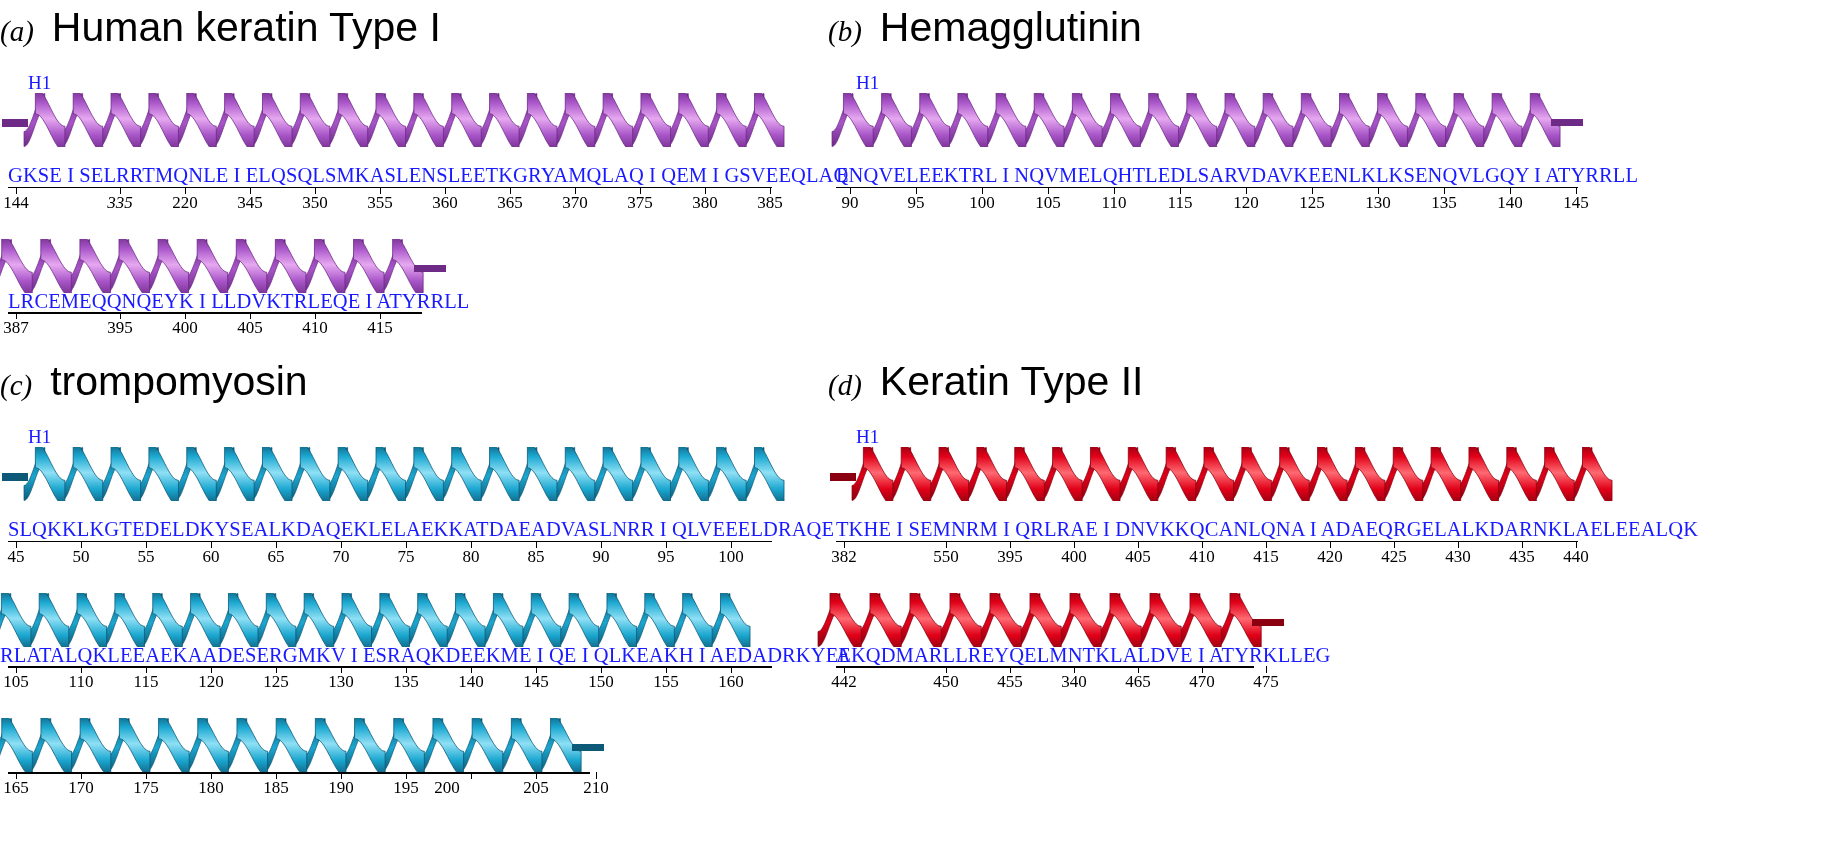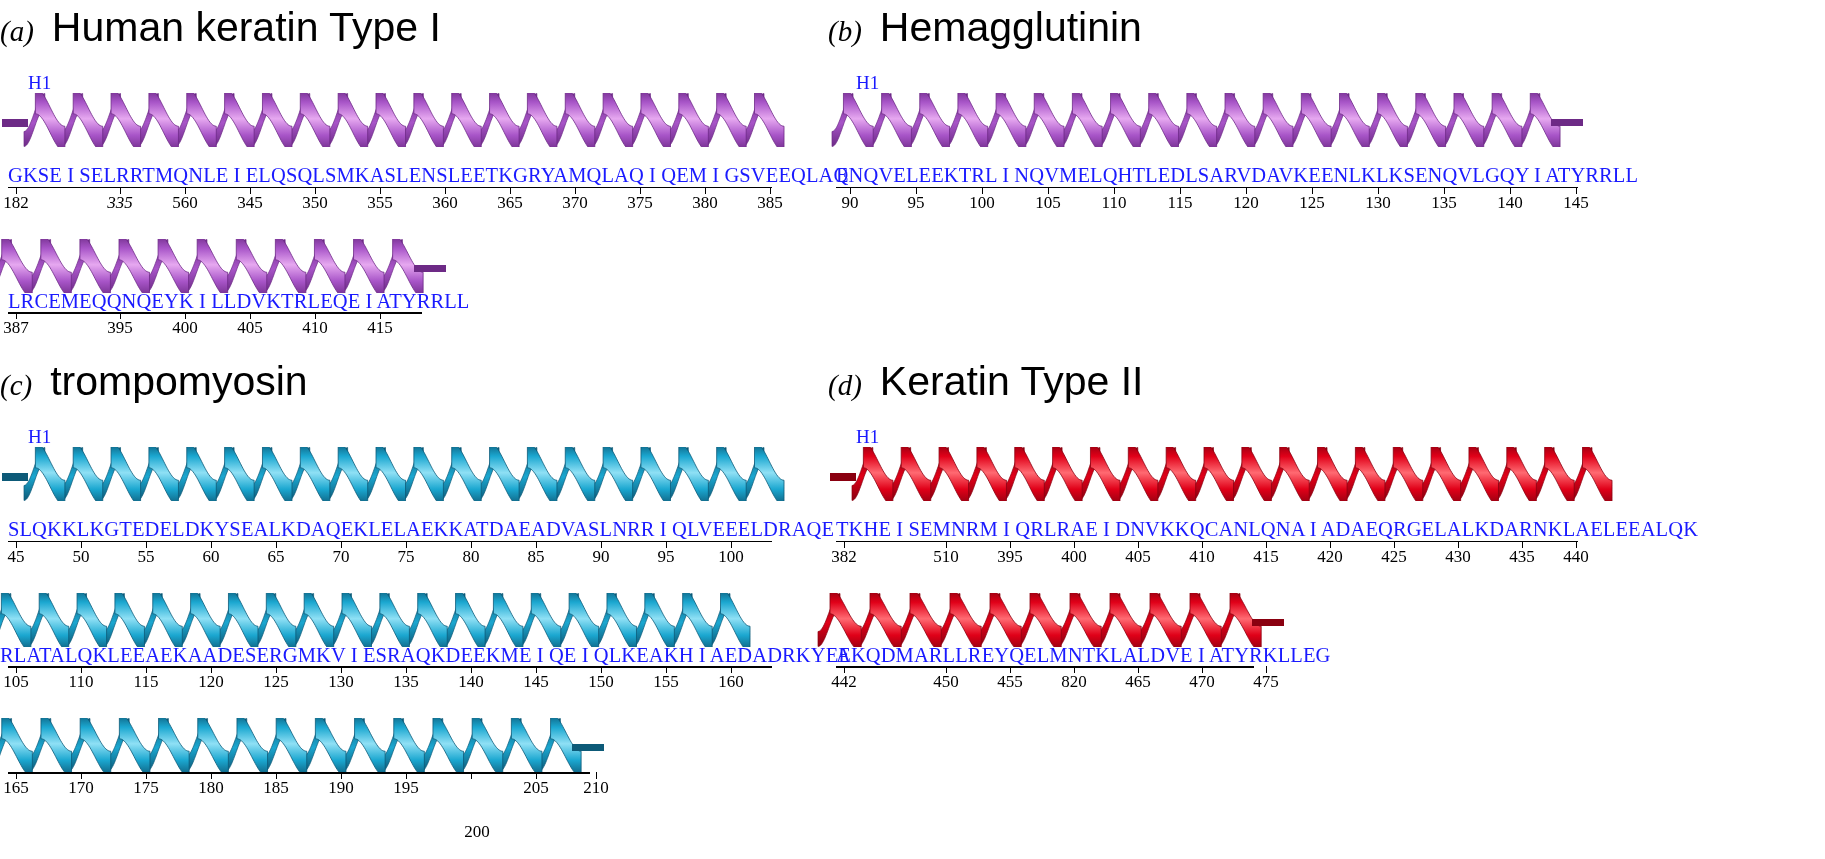--- a/index.html
+++ b/index.html
@@ -111,25 +111,25 @@
             <path d="M 638.96 -4.75 L 640.19 -4.59 L 641.42 -4.10 L 642.65 -3.30 L 643.88 -2.20 L 645.11 -0.82 L 646.34 0.81 L 647.57 2.68 L 648.80 4.75 L 650.03 6.98 L 651.26 9.33 L 652.49 11.77 L 653.72 14.25 L 654.95 16.73 L 656.18 19.17 L 657.41 21.52 L 658.64 23.75 L 659.87 25.82 L 661.10 27.69 L 662.33 29.32 L 663.56 30.70 L 664.79 31.80 L 666.02 32.60 L 667.25 33.09 L 668.48 33.25 L 668.48 58.75 L 667.25 58.59 L 666.02 58.10 L 664.79 57.30 L 663.56 56.20 L 662.33 54.82 L 661.10 53.19 L 659.87 51.32 L 658.64 49.25 L 657.41 47.02 L 656.18 44.67 L 654.95 42.23 L 653.72 39.75 L 652.49 37.27 L 651.26 34.83 L 650.03 32.48 L 648.80 30.25 L 647.57 28.18 L 646.34 26.31 L 645.11 24.68 L 643.88 23.30 L 642.65 22.20 L 641.42 21.40 L 640.19 20.91 L 638.96 20.75 Z" fill="url(#gf0)" stroke="#6d2a86" stroke-width="0.8"></path>
             <path d="M 676.81 -4.75 L 678.04 -4.59 L 679.27 -4.10 L 680.50 -3.30 L 681.73 -2.20 L 682.96 -0.82 L 684.19 0.81 L 685.42 2.68 L 686.65 4.75 L 687.88 6.98 L 689.11 9.33 L 690.34 11.77 L 691.57 14.25 L 692.80 16.73 L 694.03 19.17 L 695.26 21.52 L 696.49 23.75 L 697.72 25.82 L 698.95 27.69 L 700.18 29.32 L 701.41 30.70 L 702.64 31.80 L 703.87 32.60 L 705.10 33.09 L 706.33 33.25 L 706.33 58.75 L 705.10 58.59 L 703.87 58.10 L 702.64 57.30 L 701.41 56.20 L 700.18 54.82 L 698.95 53.19 L 697.72 51.32 L 696.49 49.25 L 695.26 47.02 L 694.03 44.67 L 692.80 42.23 L 691.57 39.75 L 690.34 37.27 L 689.11 34.83 L 687.88 32.48 L 686.65 30.25 L 685.42 28.18 L 684.19 26.31 L 682.96 24.68 L 681.73 23.30 L 680.50 22.20 L 679.27 21.40 L 678.04 20.91 L 676.81 20.75 Z" fill="url(#gf0)" stroke="#6d2a86" stroke-width="0.8"></path>
             <path d="M 714.66 -4.75 L 715.89 -4.59 L 717.12 -4.10 L 718.35 -3.30 L 719.58 -2.20 L 720.81 -0.82 L 722.04 0.81 L 723.27 2.68 L 724.50 4.75 L 725.73 6.98 L 726.96 9.33 L 728.19 11.77 L 729.42 14.25 L 730.65 16.73 L 731.88 19.17 L 733.11 21.52 L 734.34 23.75 L 735.57 25.82 L 736.80 27.69 L 738.03 29.32 L 739.26 30.70 L 740.49 31.80 L 741.72 32.60 L 742.95 33.09 L 744.18 33.25 L 744.18 58.75 L 742.95 58.59 L 741.72 58.10 L 740.49 57.30 L 739.26 56.20 L 738.03 54.82 L 736.80 53.19 L 735.57 51.32 L 734.34 49.25 L 733.11 47.02 L 731.88 44.67 L 730.65 42.23 L 729.42 39.75 L 728.19 37.27 L 726.96 34.83 L 725.73 32.48 L 724.50 30.25 L 723.27 28.18 L 722.04 26.31 L 720.81 24.68 L 719.58 23.30 L 718.35 22.20 L 717.12 21.40 L 715.89 20.91 L 714.66 20.75 Z" fill="url(#gf0)" stroke="#6d2a86" stroke-width="0.8"></path>
             <path d="M 752.50 -4.75 L 753.74 -4.59 L 754.97 -4.10 L 756.20 -3.30 L 757.43 -2.20 L 758.66 -0.82 L 759.89 0.81 L 761.12 2.68 L 762.35 4.75 L 763.58 6.98 L 764.81 9.33 L 766.04 11.77 L 767.27 14.25 L 768.50 16.73 L 769.73 19.17 L 770.96 21.52 L 772.19 23.75 L 773.42 25.82 L 774.65 27.69 L 775.88 29.32 L 777.11 30.70 L 778.34 31.80 L 779.57 32.60 L 780.80 33.09 L 782.03 33.25 L 782.03 58.75 L 780.80 58.59 L 779.57 58.10 L 778.34 57.30 L 777.11 56.20 L 775.88 54.82 L 774.65 53.19 L 773.42 51.32 L 772.19 49.25 L 770.96 47.02 L 769.73 44.67 L 768.50 42.23 L 767.27 39.75 L 766.04 37.27 L 764.81 34.83 L 763.58 32.48 L 762.35 30.25 L 761.12 28.18 L 759.89 26.31 L 758.66 24.68 L 757.43 23.30 L 756.20 22.20 L 754.97 21.40 L 753.74 20.91 L 752.50 20.75 Z" fill="url(#gf0)" stroke="#6d2a86" stroke-width="0.8"></path>
           </svg>
         </div>
         <div class="seq" style="margin-left: 8px;">GKSE I SELRRTMQNLE I ELQSQLSMKASLENSLEETKGRYAMQLAQ I QEM I GSVEEQLAQ</div>
         <div class="ruler" style="margin-left: 8px;">
           <div class="axis" style="width: 764px;"></div>
           <div class="tick" style="left: 8px;"></div>
-          <div class="ticklabel" style="left: 8px;">182</div>
+          <div class="ticklabel" style="left: 8px;">144</div>
           <div class="tick" style="left: 112px;"></div>
           <div class="ticklabel" style="left: 112px; font-style: italic;">335</div>
           <div class="tick" style="left: 177px;"></div>
-          <div class="ticklabel" style="left: 177px;">560</div>
+          <div class="ticklabel" style="left: 177px;">220</div>
           <div class="tick" style="left: 242px;"></div>
           <div class="ticklabel" style="left: 242px;">345</div>
           <div class="tick" style="left: 307px;"></div>
           <div class="ticklabel" style="left: 307px;">350</div>
           <div class="tick" style="left: 372px;"></div>
           <div class="ticklabel" style="left: 372px;">355</div>
           <div class="tick" style="left: 437px;"></div>
           <div class="ticklabel" style="left: 437px;">360</div>
           <div class="tick" style="left: 502px;"></div>
           <div class="ticklabel" style="left: 502px;">365</div>
@@ -540,21 +540,21 @@
           <div class="ticklabel" style="left: 138px;">175</div>
           <div class="tick" style="left: 203px;"></div>
           <div class="ticklabel" style="left: 203px;">180</div>
           <div class="tick" style="left: 268px;"></div>
           <div class="ticklabel" style="left: 268px;">185</div>
           <div class="tick" style="left: 333px;"></div>
           <div class="ticklabel" style="left: 333px;">190</div>
           <div class="tick" style="left: 398px;"></div>
           <div class="ticklabel" style="left: 398px;">195</div>
           <div class="tick" style="left: 463px;"></div>
-          <div class="ticklabel" style="left: 469px; margin-top: 44px;">200</div>
+          <div class="ticklabel" style="left: 439px;">200</div>
           <div class="tick" style="left: 528px;"></div>
           <div class="ticklabel" style="left: 528px;">205</div>
           <div class="tick" style="left: 588px;"></div>
           <div class="ticklabel" style="left: 588px;">210</div>
         </div>
       </div>
     </div>
     <div class="panel" style="left: 828px; top: 358px;">
       <div class="panel-title">
         <span class="panel-letter">(d)</span>
@@ -620,21 +620,21 @@
             <path d="M 714.66 -4.75 L 715.89 -4.59 L 717.12 -4.10 L 718.35 -3.30 L 719.58 -2.20 L 720.81 -0.82 L 722.04 0.81 L 723.27 2.68 L 724.50 4.75 L 725.73 6.98 L 726.96 9.33 L 728.19 11.77 L 729.42 14.25 L 730.65 16.73 L 731.88 19.17 L 733.11 21.52 L 734.34 23.75 L 735.57 25.82 L 736.80 27.69 L 738.03 29.32 L 739.26 30.70 L 740.49 31.80 L 741.72 32.60 L 742.95 33.09 L 744.18 33.25 L 744.18 58.75 L 742.95 58.59 L 741.72 58.10 L 740.49 57.30 L 739.26 56.20 L 738.03 54.82 L 736.80 53.19 L 735.57 51.32 L 734.34 49.25 L 733.11 47.02 L 731.88 44.67 L 730.65 42.23 L 729.42 39.75 L 728.19 37.27 L 726.96 34.83 L 725.73 32.48 L 724.50 30.25 L 723.27 28.18 L 722.04 26.31 L 720.81 24.68 L 719.58 23.30 L 718.35 22.20 L 717.12 21.40 L 715.89 20.91 L 714.66 20.75 Z" fill="url(#gf6)" stroke="#8a0010" stroke-width="0.8"></path>
             <path d="M 752.50 -4.75 L 753.74 -4.59 L 754.97 -4.10 L 756.20 -3.30 L 757.43 -2.20 L 758.66 -0.82 L 759.89 0.81 L 761.12 2.68 L 762.35 4.75 L 763.58 6.98 L 764.81 9.33 L 766.04 11.77 L 767.27 14.25 L 768.50 16.73 L 769.73 19.17 L 770.96 21.52 L 772.19 23.75 L 773.42 25.82 L 774.65 27.69 L 775.88 29.32 L 777.11 30.70 L 778.34 31.80 L 779.57 32.60 L 780.80 33.09 L 782.03 33.25 L 782.03 58.75 L 780.80 58.59 L 779.57 58.10 L 778.34 57.30 L 777.11 56.20 L 775.88 54.82 L 774.65 53.19 L 773.42 51.32 L 772.19 49.25 L 770.96 47.02 L 769.73 44.67 L 768.50 42.23 L 767.27 39.75 L 766.04 37.27 L 764.81 34.83 L 763.58 32.48 L 762.35 30.25 L 761.12 28.18 L 759.89 26.31 L 758.66 24.68 L 757.43 23.30 L 756.20 22.20 L 754.97 21.40 L 753.74 20.91 L 752.50 20.75 Z" fill="url(#gf6)" stroke="#8a0010" stroke-width="0.8"></path>
           </svg>
         </div>
         <div class="seq" style="margin-left: 8px;">TKHE I SEMNRM I QRLRAE I DNVKKQCANLQNA I ADAEQRGELALKDARNKLAELEEALQK</div>
         <div class="ruler" style="margin-left: 8px;">
           <div class="axis" style="width: 742px;"></div>
           <div class="tick" style="left: 8px;"></div>
           <div class="ticklabel" style="left: 8px;">382</div>
           <div class="tick" style="left: 110px;"></div>
-          <div class="ticklabel" style="left: 110px;">510</div>
+          <div class="ticklabel" style="left: 110px;">550</div>
           <div class="tick" style="left: 174px;"></div>
           <div class="ticklabel" style="left: 174px;">395</div>
           <div class="tick" style="left: 238px;"></div>
           <div class="ticklabel" style="left: 238px;">400</div>
           <div class="tick" style="left: 302px;"></div>
           <div class="ticklabel" style="left: 302px;">405</div>
           <div class="tick" style="left: 366px;"></div>
           <div class="ticklabel" style="left: 366px;">410</div>
           <div class="tick" style="left: 430px;"></div>
           <div class="ticklabel" style="left: 430px;">415</div>
@@ -695,21 +695,21 @@
         <div class="seq" style="margin-left: 8px;">AKQDMARLLREYQELMNTKLALDVE I ATYRKLLEG</div>
         <div class="ruler" style="margin-left: 8px;">
           <div class="axis" style="width: 418px;"></div>
           <div class="tick" style="left: 8px;"></div>
           <div class="ticklabel" style="left: 8px;">442</div>
           <div class="tick" style="left: 110px;"></div>
           <div class="ticklabel" style="left: 110px;">450</div>
           <div class="tick" style="left: 174px;"></div>
           <div class="ticklabel" style="left: 174px;">455</div>
           <div class="tick" style="left: 238px;"></div>
-          <div class="ticklabel" style="left: 238px;">820</div>
+          <div class="ticklabel" style="left: 238px;">340</div>
           <div class="tick" style="left: 302px;"></div>
           <div class="ticklabel" style="left: 302px;">465</div>
           <div class="tick" style="left: 366px;"></div>
           <div class="ticklabel" style="left: 366px;">470</div>
           <div class="tick" style="left: 430px;"></div>
           <div class="ticklabel" style="left: 430px;">475</div>
         </div>
       </div>
     </div>
   </div>

